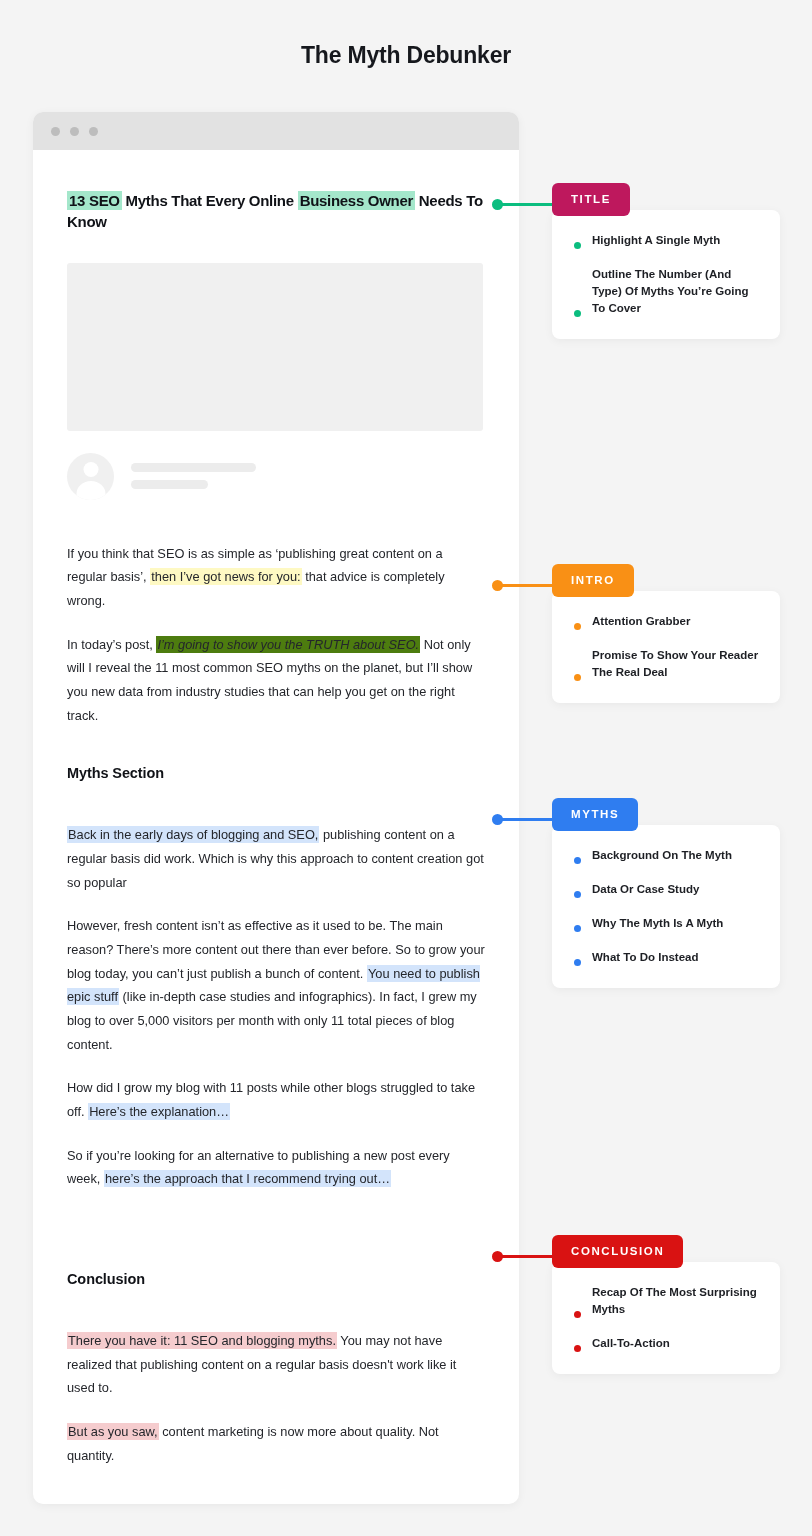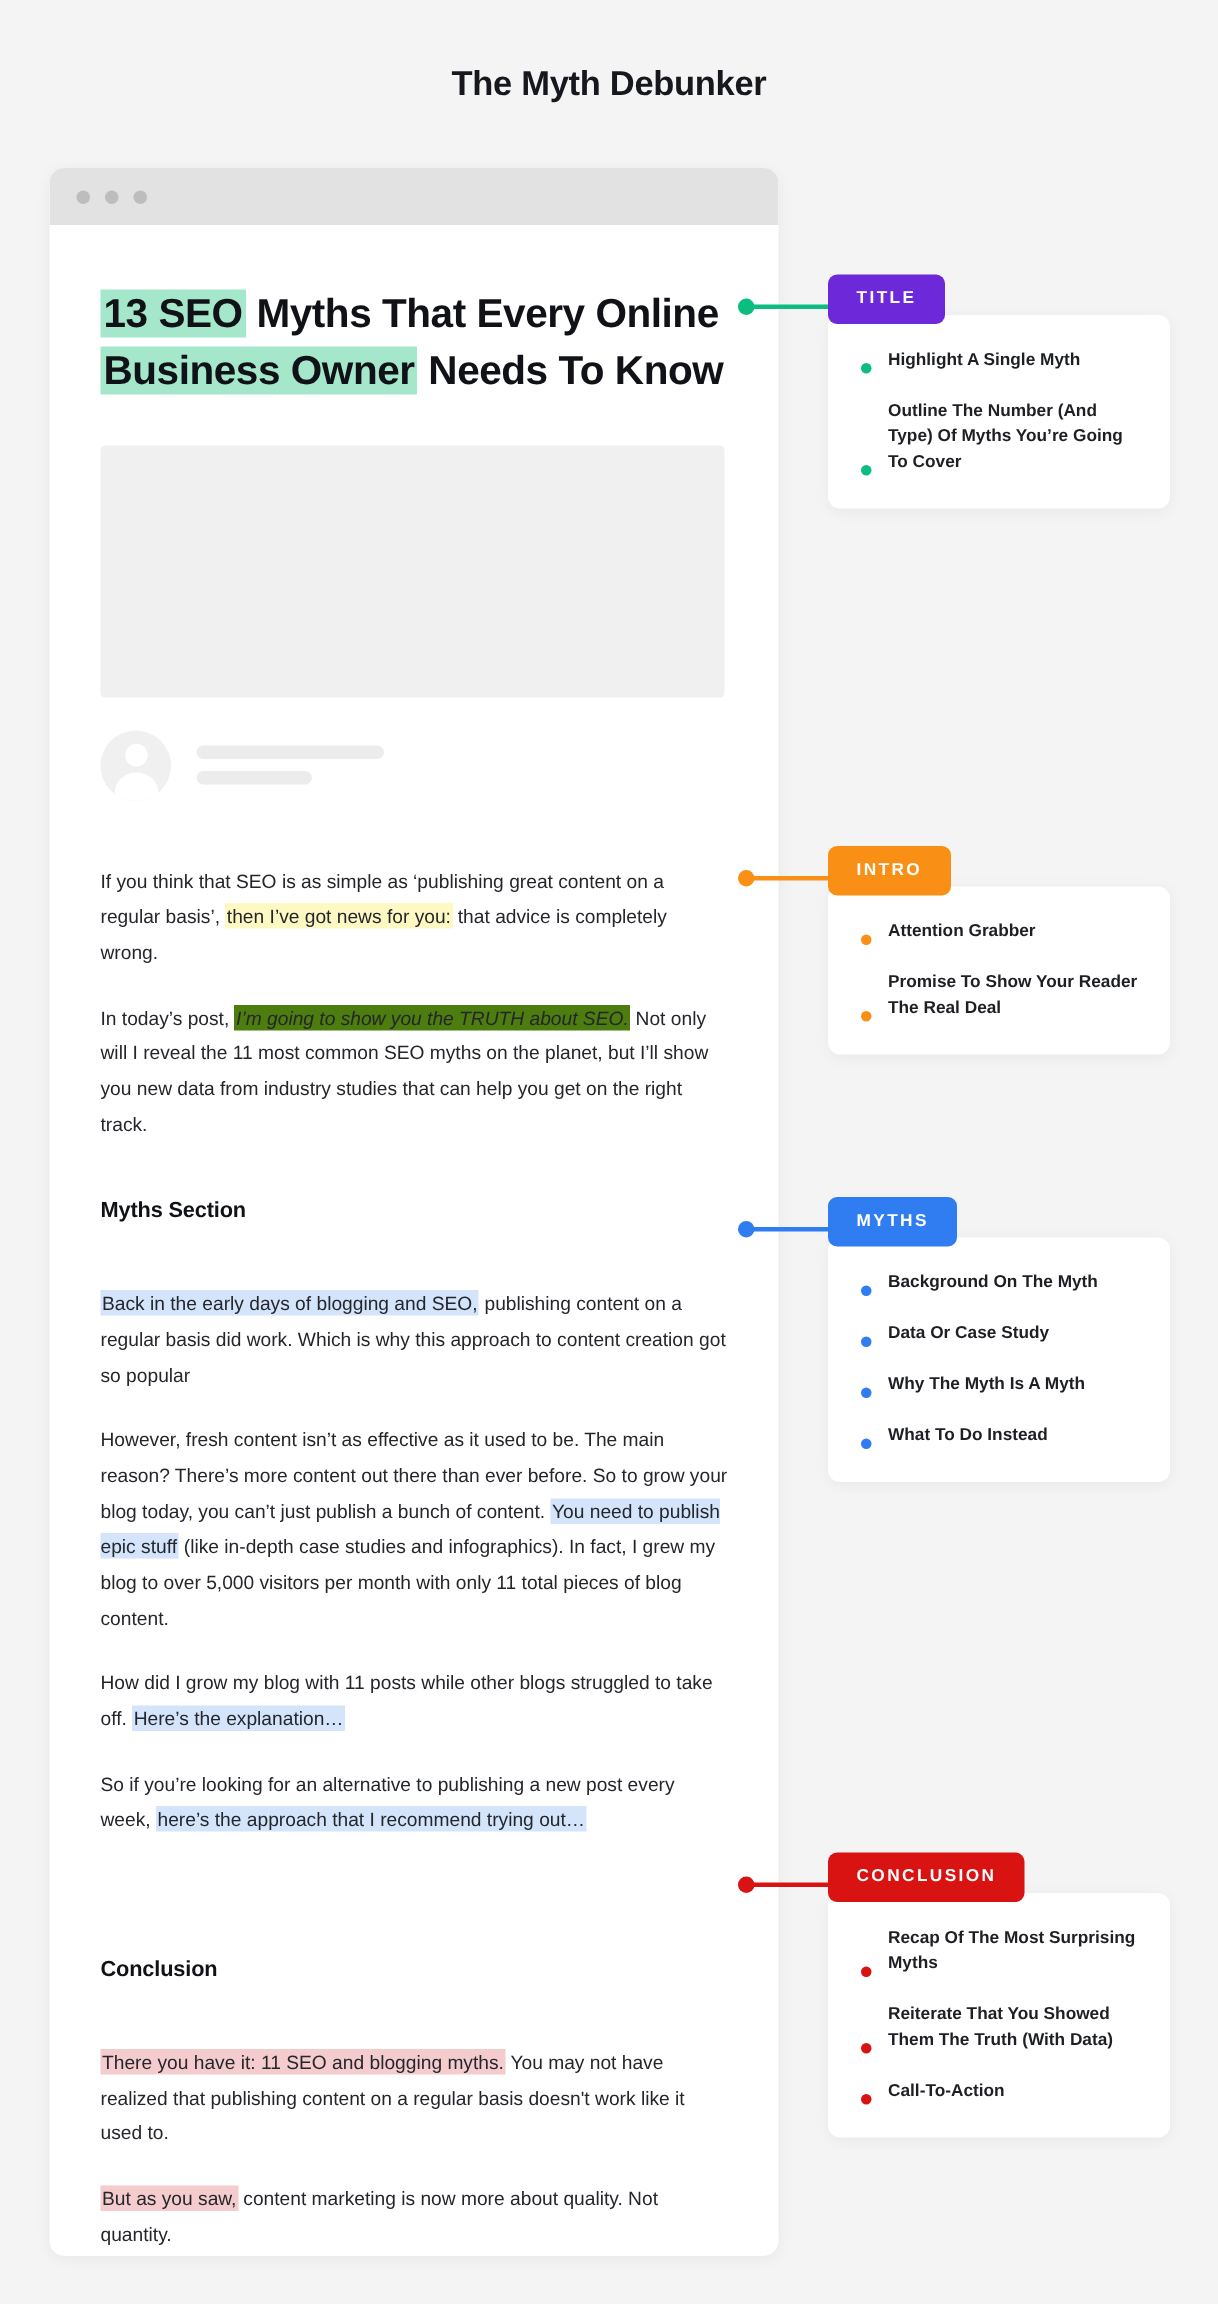--- a/index.html
+++ b/index.html
@@ -55,21 +55,21 @@
   .dot {
     width: 9px; height: 9px; border-radius: 50%;
     background: #bdbdbd;
   }
   .browser-body {
     padding: 40px 34px 40px 34px;
   }
 
   
   .headline {
-    font-size: 27px;
+    font-size: 15px;
     font-weight: bold;
     line-height: 1.42;
     color: #101217;
     letter-spacing: -0.3px;
   }
   .hl-green { background: #a4e7cb; padding: 1px 2px; }
   .hl-orange { background: #fde4c4; padding: 1px 1px; }
   .hl-blue { background: #d3e4fb; padding: 1px 1px; }
   .hl-red { background: #f5ccce; padding: 1px 1px; }
 
@@ -247,21 +247,21 @@
 
       </div>
 
     </div>
   </div>
 
   <div class="ann" style="left:552px; top:183px;">
     <div class="conn" style="left: -55px; top: 20px; width: 57px; background: rgb(11, 189, 127);">
       <span class="conn-dot" style="background: rgb(11, 189, 127);"></span>
     </div>
-    <div class="ann-badge" style="background: #6d28d9;">TITLE</div>
+    <div class="ann-badge" style="background: #be185d;">TITLE</div>
     <div class="ann-card">
       <ul>
         <li>
             <span class="bullet" style="background: rgb(11, 189, 127);"></span>
             <span>Highlight A Single Myth</span>
           </li>
         <li>
             <span class="bullet" style="background: rgb(11, 189, 127);"></span>
             <span>Outline The Number (And Type) Of Myths You’re Going To Cover</span>
           </li>
@@ -321,23 +321,19 @@
     </div>
     <div class="ann-badge" style="background: rgb(217, 18, 18);">CONCLUSION</div>
     <div class="ann-card">
       <ul>
         <li>
             <span class="bullet" style="background: rgb(217, 18, 18);"></span>
             <span>Recap Of The Most Surprising Myths</span>
           </li>
         <li>
             <span class="bullet" style="background: rgb(217, 18, 18);"></span>
-            <span>Reiterate That You Showed Them The Truth (With Data)</span>
-          </li>
-        <li>
-            <span class="bullet" style="background: rgb(217, 18, 18);"></span>
             <span>Call-To-Action</span>
           </li>
       </ul>
     </div>
   </div>
 
 </div>
 
 </body></html>

